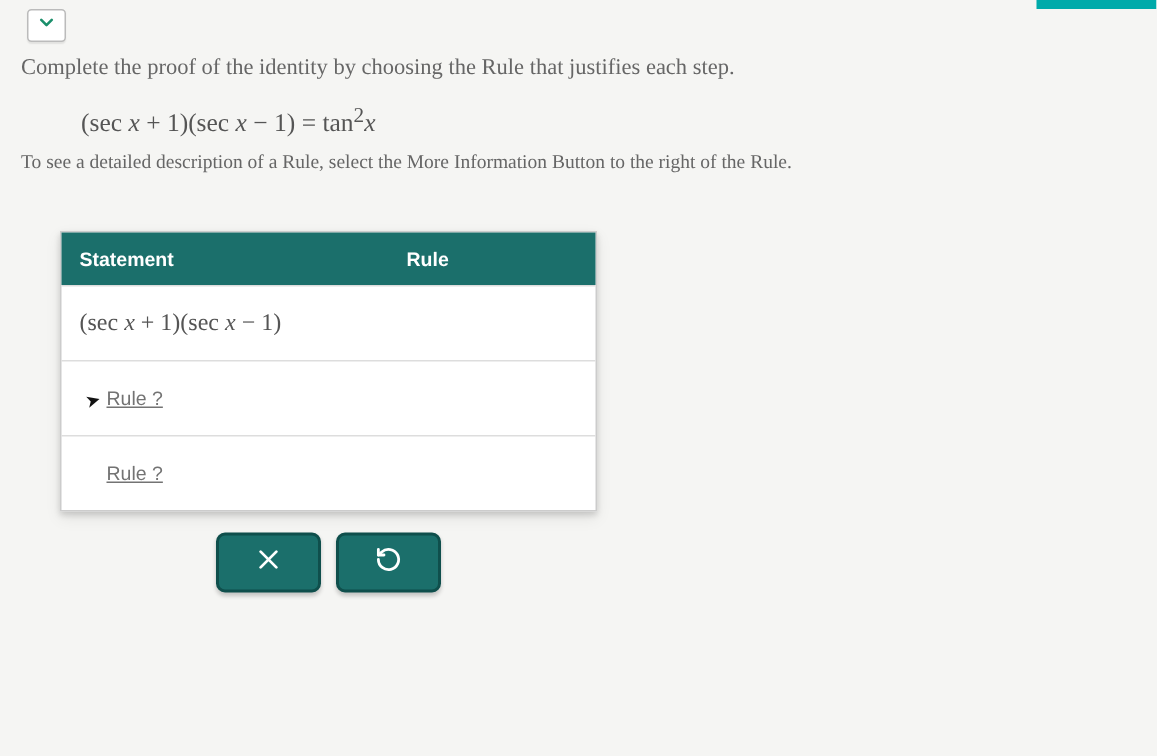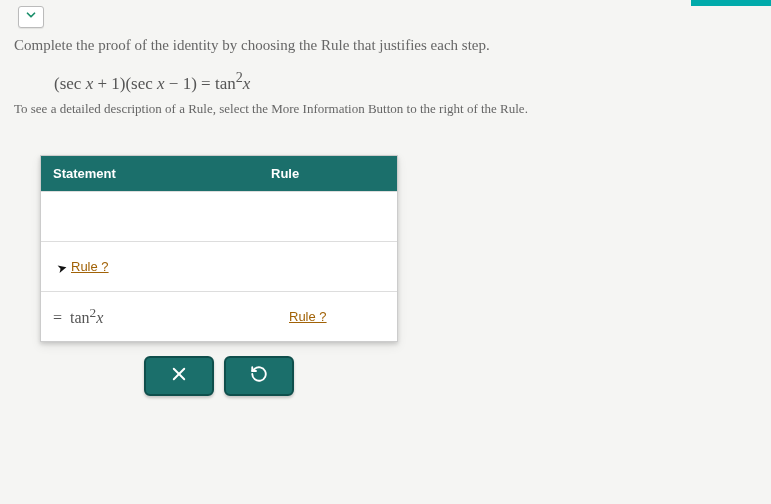--- a/index.html
+++ b/index.html
@@ -69,21 +69,21 @@
     color: #555;
   }
   .pt-row .col-r {
     flex: 1;
     padding: 12px 12px 12px 30px;
     font-family: Verdana, Arial, sans-serif;
     font-size: 13px;
   }
   .rule-link {
     text-decoration: underline;
-    color: #a16207;
+    color: #737373;
     cursor: pointer;
   }
   .cursor-wrap { position: relative; display: inline-block; }
   .cursor {
     position: absolute;
     left: -14px; top: 2px;
     font-size: 12px;
     color: #111;
     transform: rotate(-15deg);
   }
@@ -130,34 +130,34 @@
   <p class="instr2">To see a detailed description of a Rule, select the More Information Button to the right of the Rule.</p>
 
   <div class="proof-wrap">
     <div class="proof-table">
       <div class="pt-head">
         <div class="col-s">Statement</div>
         <div class="col-r">Rule</div>
       </div>
 
       <div class="pt-row">
+        <div class="col-s">(sec <i>x</i> + 1)(sec <i>x</i> − 1)</div>
         <div class="col-r"></div>
       </div>
 
       <div class="pt-row">
         <div class="col-r">
           <span class="cursor-wrap">
             <span class="cursor">➤</span>
             <span class="rule-link">Rule ?</span>
           </span>
         </div>
       </div>
 
       <div class="pt-row">
-        <div class="col-s">= &nbsp;tan<sup>2</sup><i>x</i></div>
         <div class="col-r">
           <span class="rule-link">Rule ?</span>
         </div>
       </div>
     </div>
 
     <div class="btn-row">
       <div class="btn">
         <span>
           <svg viewBox="0 0 24 24" fill="none" stroke="#fff" stroke-width="2.5" stroke-linecap="round">

